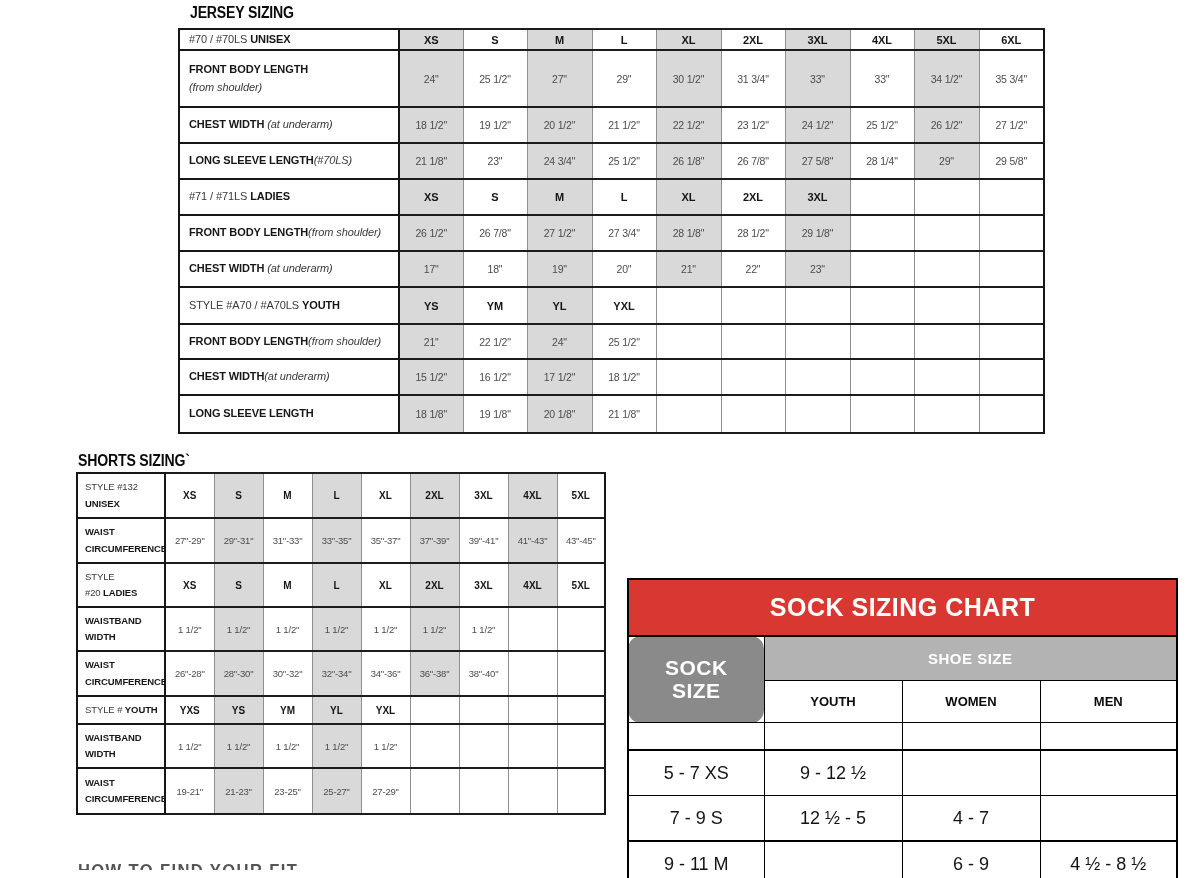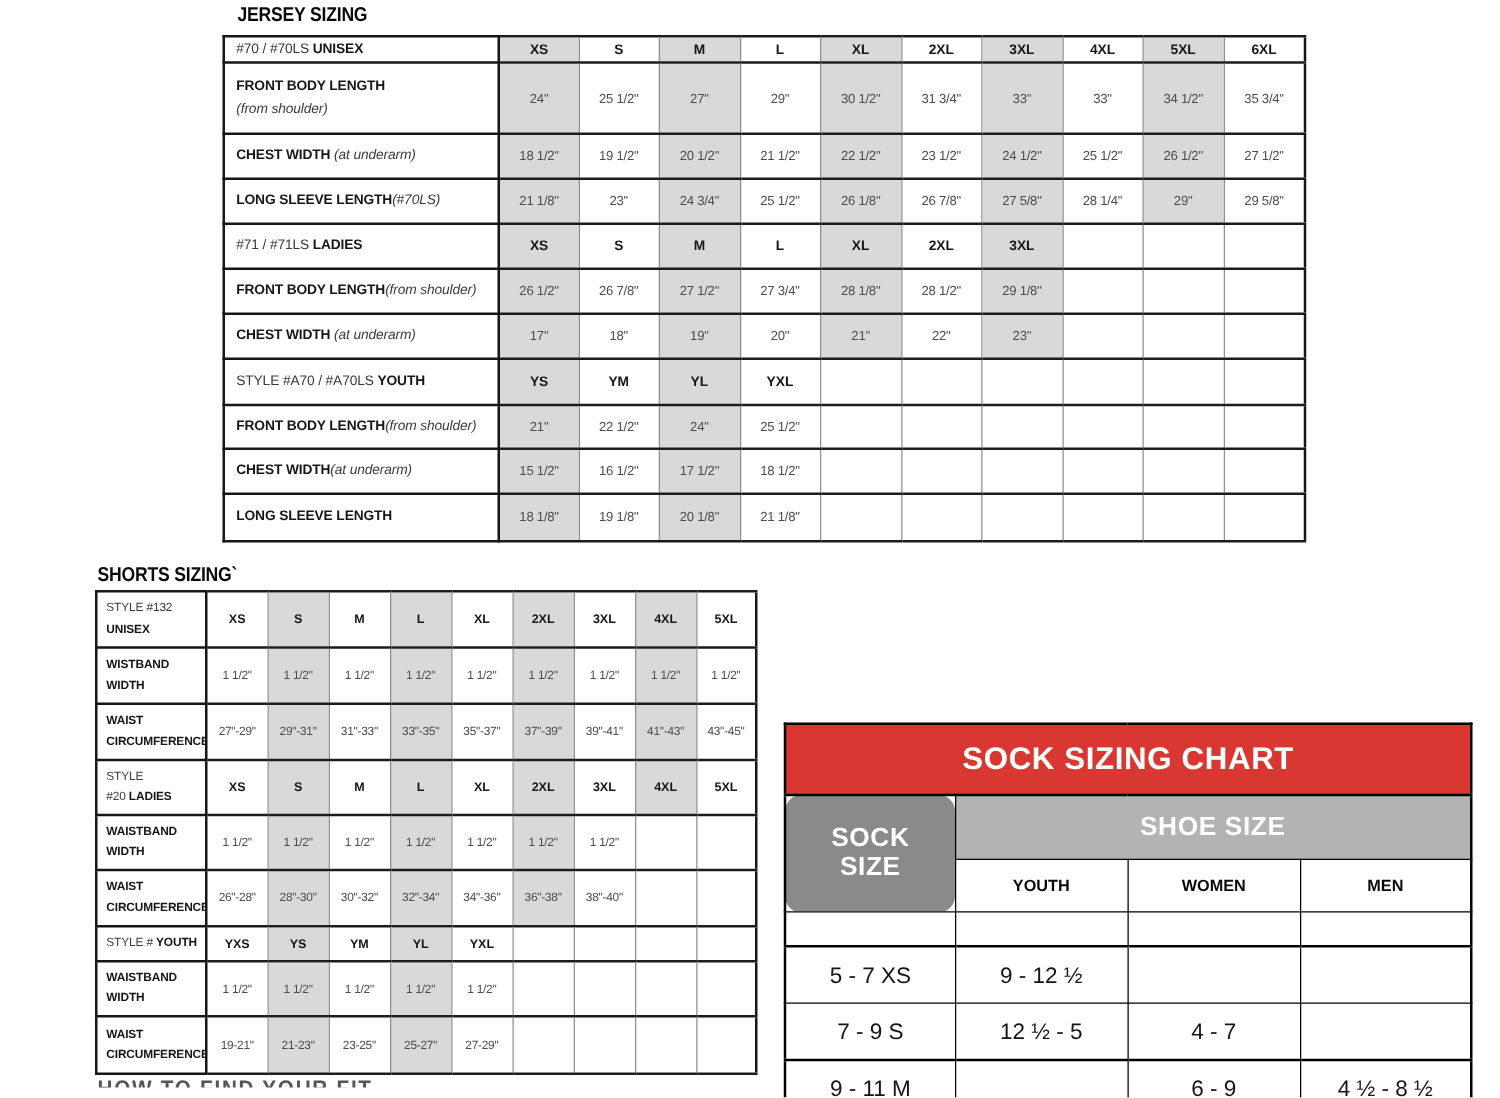--- a/index.html
+++ b/index.html
@@ -46,21 +46,21 @@
     background:var(--red,#d93832); color:#fff; font-weight:bold; font-size:25px;
     letter-spacing:0.5px; border-bottom:2px solid #000;
   }
   .sock td.sockhead {
     background:var(--grey-dark,#8a8a8a); color:#fff; font-weight:bold;
     font-size:21px; line-height:1.08; letter-spacing:0.5px;border-radius:13px;
   }
   .sock td.sockhead span { display:block; }
   .sock td.shoehead {
     background:var(--grey-mid,#b3b3b3); color:#fff; font-weight:bold;
-    font-size:21px; letter-spacing:0.5px;
+    font-size:15px; letter-spacing:0.5px;
   }
   .sock td.sub  { font-weight:bold; font-size:13px; color:#0a0a0a; background:#fff; }
   .sock td.cell { font-size:18px; color:#141414; line-height:1; }
   
   .clip-box { position:absolute; overflow:hidden; }
   .clip-box .clip-text {
     font-weight:bold; font-size:18px; color:#555; letter-spacing:1.5px;
     transform:scaleX(0.92); transform-origin:left top; white-space:nowrap;
   }
 </style>
@@ -254,32 +254,20 @@
           <td class="hdr sh">S</td>
           <td class="hdr">M</td>
           <td class="hdr sh">L</td>
           <td class="hdr">XL</td>
           <td class="hdr sh">2XL</td>
           <td class="hdr">3XL</td>
           <td class="hdr sh">4XL</td>
           <td class="hdr">5XL</td>
         </tr>
         <tr style="height: 45px;">
-          <td class="lab"><span class="b">WISTBAND</span><br><span class="b">WIDTH</span></td>
-          <td class="val">1 1/2"</td>
-          <td class="val sh">1 1/2"</td>
-          <td class="val">1 1/2"</td>
-          <td class="val sh">1 1/2"</td>
-          <td class="val">1 1/2"</td>
-          <td class="val sh">1 1/2"</td>
-          <td class="val">1 1/2"</td>
-          <td class="val sh">1 1/2"</td>
-          <td class="val">1 1/2"</td>
-        </tr>
-        <tr style="height: 45px;">
           <td class="lab"><span class="b">WAIST</span><br><span class="b">CIRCUMFERENCE</span></td>
           <td class="val">27"-29"</td>
           <td class="val sh">29"-31"</td>
           <td class="val">31"-33"</td>
           <td class="val sh">33"-35"</td>
           <td class="val">35"-37"</td>
           <td class="val sh">37"-39"</td>
           <td class="val">39"-41"</td>
           <td class="val sh">41"-43"</td>
           <td class="val">43"-45"</td>

